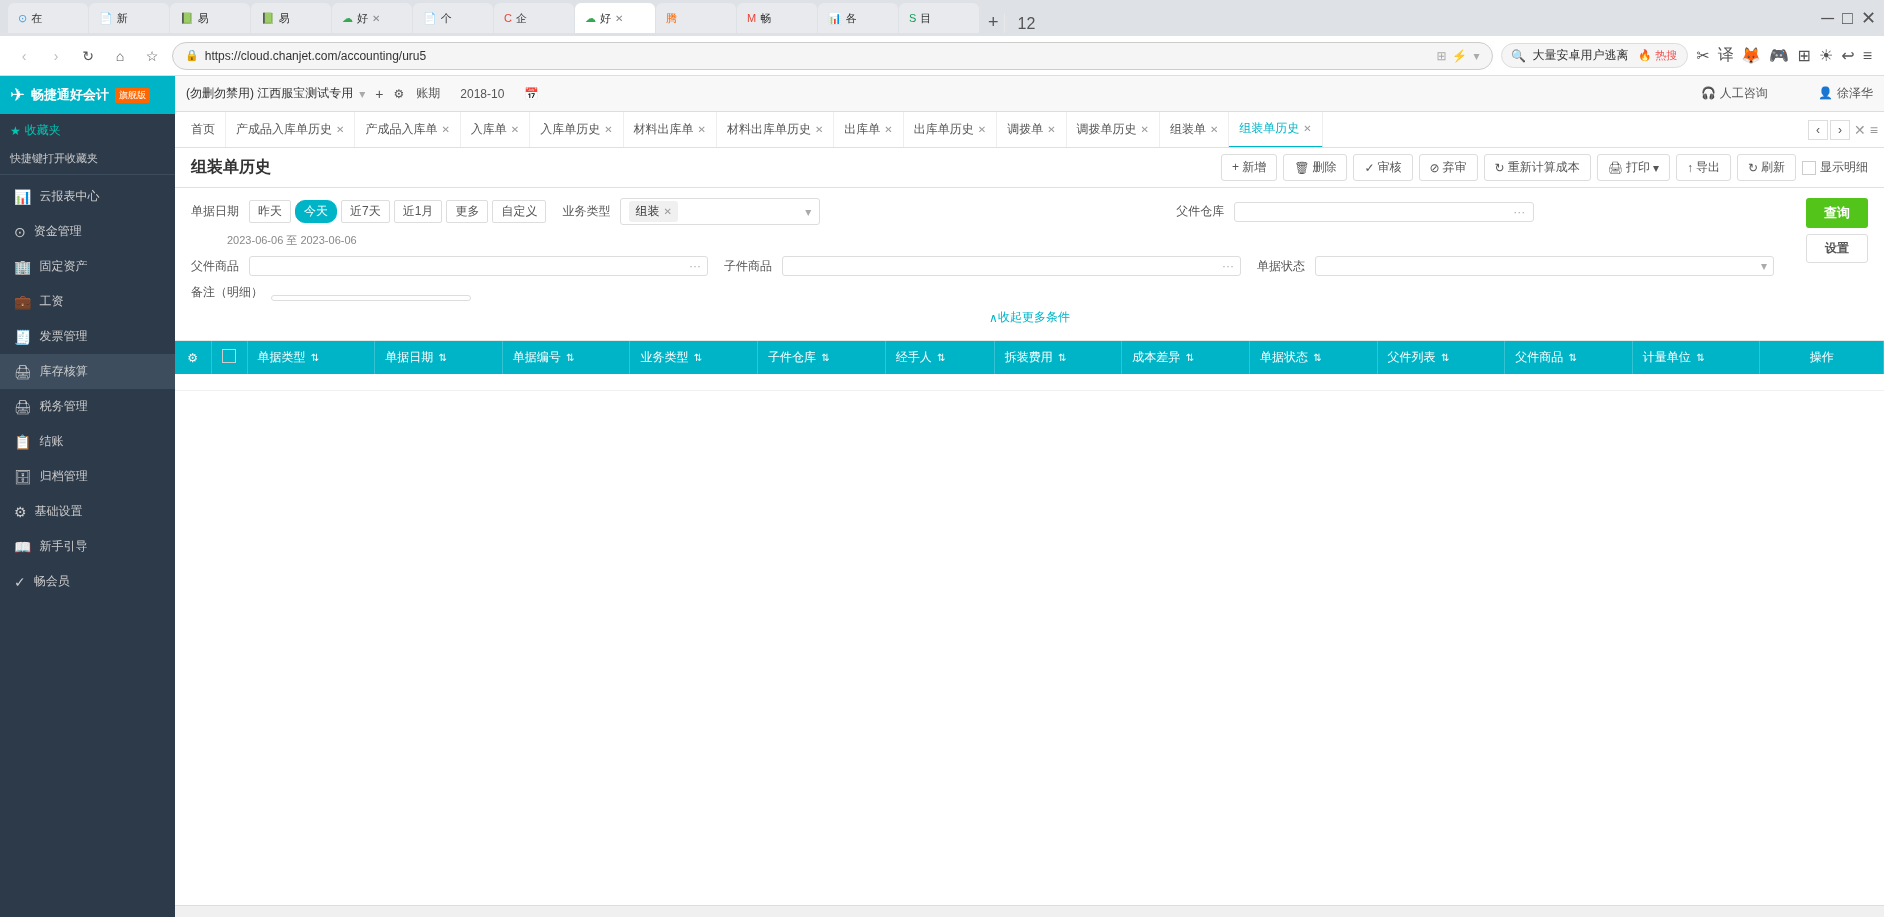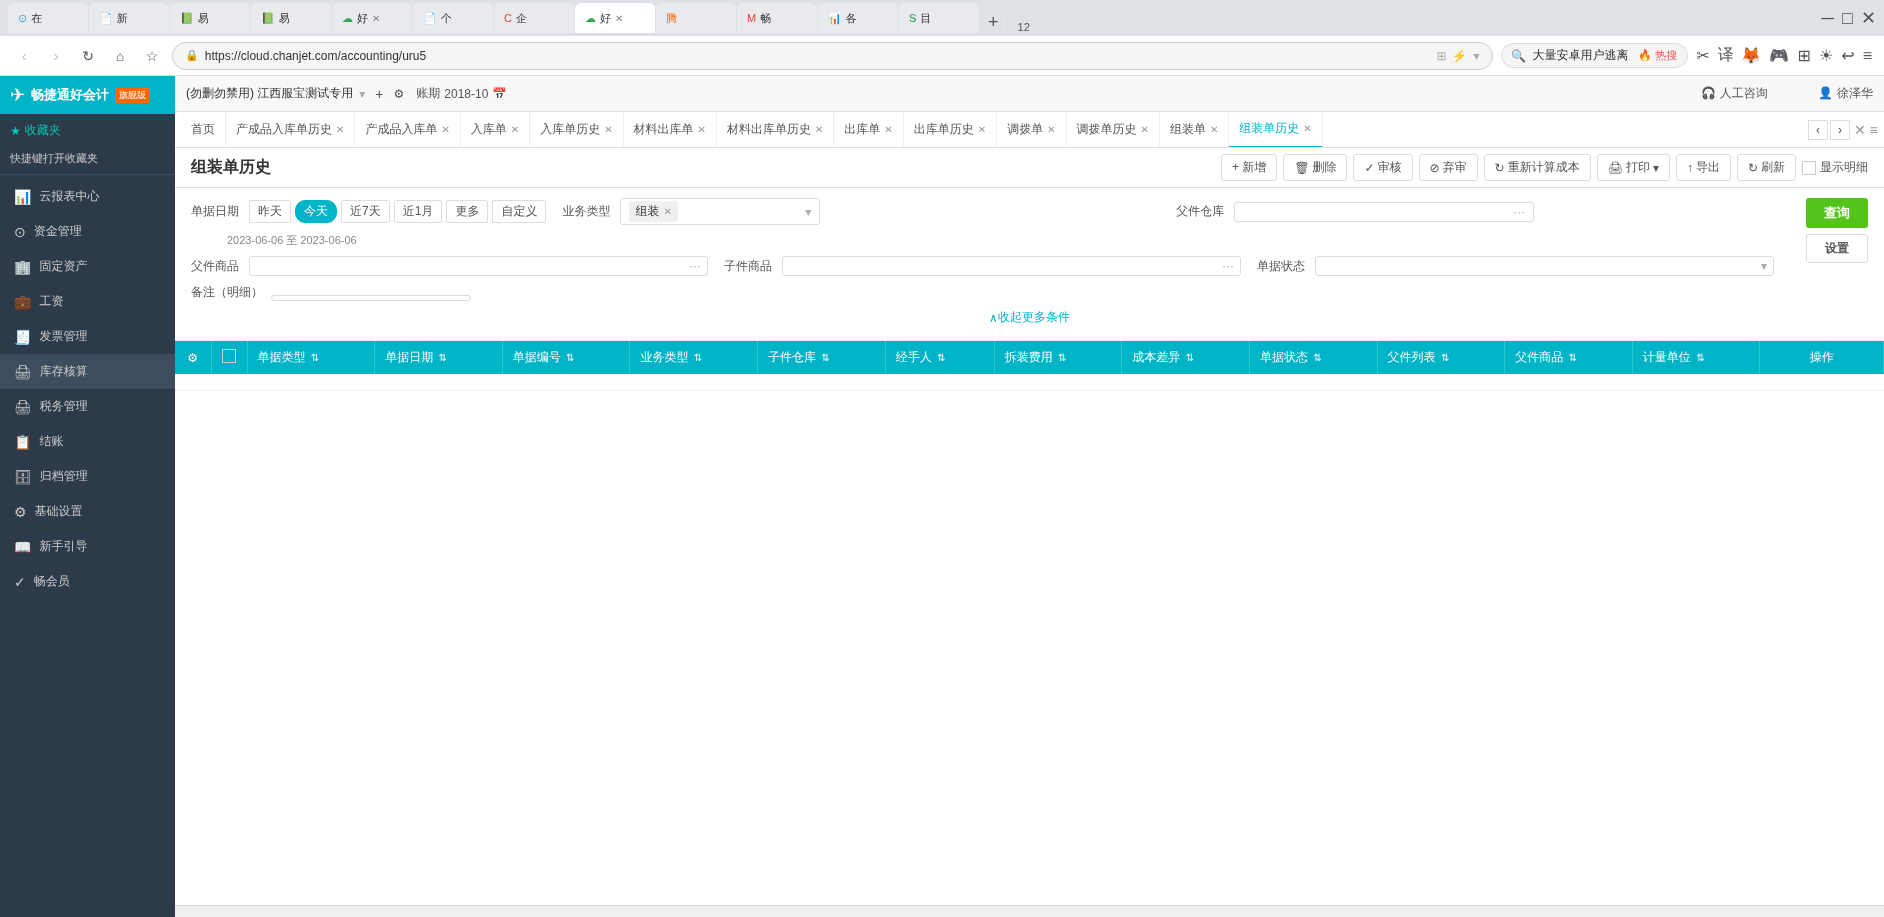--- a/index.html
+++ b/index.html
@@ -87,21 +87,21 @@
     .nav-arrow { width: 20px; height: 20px; display: flex; align-items: center; justify-content: center; background: #fff; border: 1px solid #ddd; cursor: pointer; font-size: 12px; color: #555; }
 
     .header-left { display: flex; align-items: center; gap: 12px; }
     .header-right { display: flex; align-items: center; gap: 6px; }
 
     .checkbox { width: 14px; height: 14px; border: 1px solid #ccc; display: inline-block; }
 
     
     .top-bar { background: #f8f8f8; border-bottom: 1px solid #ddd; height: 36px; display: flex; align-items: center; padding: 0 11px; gap: 12px; }
     .top-bar-company { display: flex; align-items: center; gap: 6px; font-size: 12px; color: #333; }
-    .top-bar-period { display: flex; align-items: center; gap: 4px; font-size: 12px; color: #555; }
+    .top-bar-period { display: flex; align-items: center; gap: 20px; font-size: 12px; color: #555; }
     .top-bar-right { margin-left: auto; display: flex; align-items: center; gap: 12px; font-size: 12px; color: #555; }
   </style>
 </head>
 <body>
 
 <div class="browser-chrome">
   <div class="tab-bar">
     <div class="tab">
       <span style="color:#4a9eda;">⊙</span>
       <span style="font-size:11px;">在</span>
@@ -146,21 +146,21 @@
     <div class="tab">
       <span style="color:#0f9d58;">📊</span>
       <span style="font-size:11px;">各</span>
     </div>
     <div class="tab">
       <span style="color:#0f9d58;">S</span>
       <span style="font-size:11px;">目</span>
     </div>
     <div style="display:flex;align-items:center;gap:8px;padding-left:8px;color:#555;font-size:18px;cursor:pointer;">+</div>
     <div style="background:#e8e8e8;width:1px;height:20px;margin:0 4px;"></div>
-    <div style="color:#555;font-size:11px;padding:0 8px;cursor:pointer;">12</div>
+    <div style="color:#555;font-size:16px;padding:0 8px;cursor:pointer;">12</div>
   </div>
   <div style="display:flex;gap:8px;align-items:center;font-size:18px;color:#555;padding-left:8px;">
     <span style="cursor:pointer;">─</span>
     <span style="cursor:pointer;">□</span>
     <span style="cursor:pointer;">✕</span>
   </div>
 </div>
 
 <div class="browser-controls">
   <div class="nav-btn" style="color:#bbb;">‹</div>

